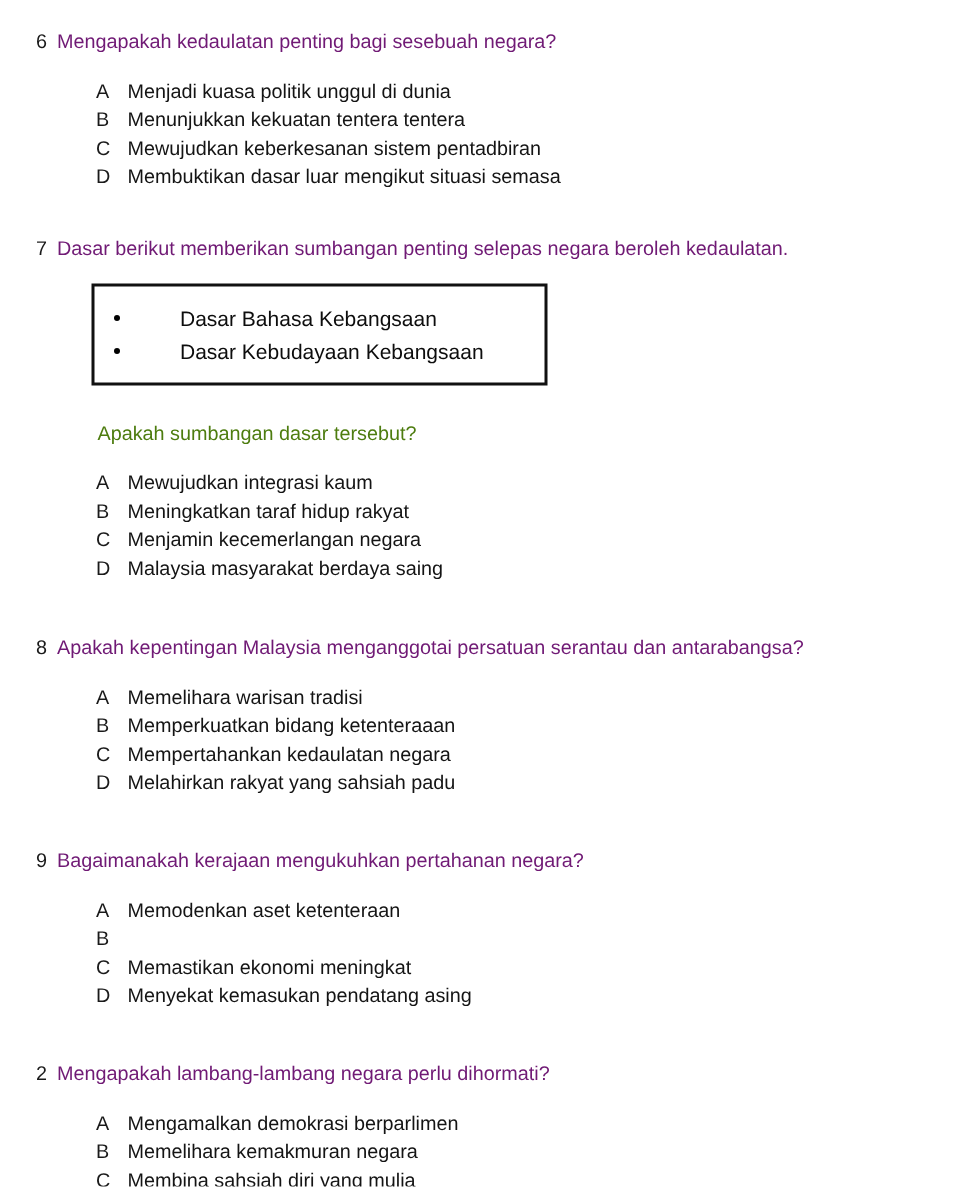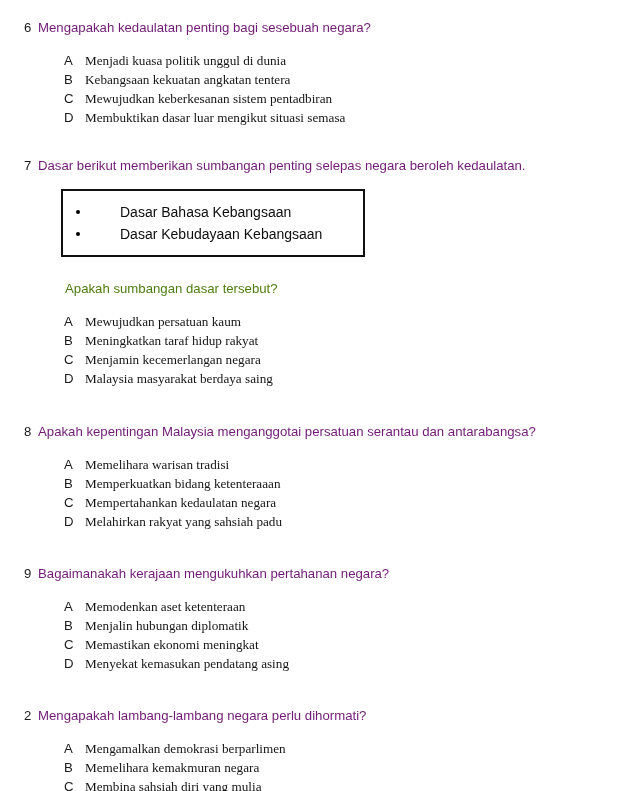--- a/index.html
+++ b/index.html
@@ -70,21 +70,20 @@
     flex: none;
     font-size: 13.2px;
     line-height: 19px;
     color: #1a1a1a;
   }
 
   .opt-text {
     font-size: 13.2px;
     line-height: 19px;
     color: #141414;
-    font-family: Liberation Serif, serif;
   }
 
   
   .sub-prompt {
     margin-left: 65px;
     font-size: 13.2px;
     line-height: 19px;
     color: #4d7c0f;
   }
 
@@ -154,21 +153,21 @@
       <div class="q-number">6</div>
       <div class="q-stem">Mengapakah kedaulatan penting bagi sesebuah negara?</div>
     </div>
     <div class="options">
       <div class="option-row">
         <div class="opt-letter">A</div>
         <div class="opt-text">Menjadi kuasa politik unggul di dunia</div>
       </div>
       <div class="option-row">
         <div class="opt-letter">B</div>
-        <div class="opt-text">Kebangsaan kekuatan angkatan tentera</div>
+        <div class="opt-text">Menunjukkan kekuatan tentera tentera</div>
       </div>
       <div class="option-row">
         <div class="opt-letter">C</div>
         <div class="opt-text">Mewujudkan keberkesanan sistem pentadbiran</div>
       </div>
       <div class="option-row">
         <div class="opt-letter">D</div>
         <div class="opt-text">Membuktikan dasar luar mengikut situasi semasa</div>
       </div>
     </div>
@@ -191,21 +190,21 @@
           <div class="stim-text">Dasar Kebudayaan Kebangsaan</div>
         </div>
       </div>
     </div>
 
     <div class="sub-prompt sub-prompt-gap">Apakah sumbangan dasar tersebut?</div>
 
     <div class="options">
       <div class="option-row">
         <div class="opt-letter">A</div>
-        <div class="opt-text">Mewujudkan persatuan kaum</div>
+        <div class="opt-text">Mewujudkan integrasi kaum</div>
       </div>
       <div class="option-row">
         <div class="opt-letter">B</div>
         <div class="opt-text">Meningkatkan taraf hidup rakyat</div>
       </div>
       <div class="option-row">
         <div class="opt-letter">C</div>
         <div class="opt-text">Menjamin kecemerlangan negara</div>
       </div>
       <div class="option-row">
@@ -245,21 +244,20 @@
       <div class="q-number">9</div>
       <div class="q-stem">Bagaimanakah kerajaan mengukuhkan pertahanan negara?</div>
     </div>
     <div class="options">
       <div class="option-row">
         <div class="opt-letter">A</div>
         <div class="opt-text">Memodenkan aset ketenteraan</div>
       </div>
       <div class="option-row">
         <div class="opt-letter">B</div>
-        <div class="opt-text">Menjalin hubungan diplomatik</div>
       </div>
       <div class="option-row">
         <div class="opt-letter">C</div>
         <div class="opt-text">Memastikan ekonomi meningkat</div>
       </div>
       <div class="option-row">
         <div class="opt-letter">D</div>
         <div class="opt-text">Menyekat kemasukan pendatang asing</div>
       </div>
     </div>

